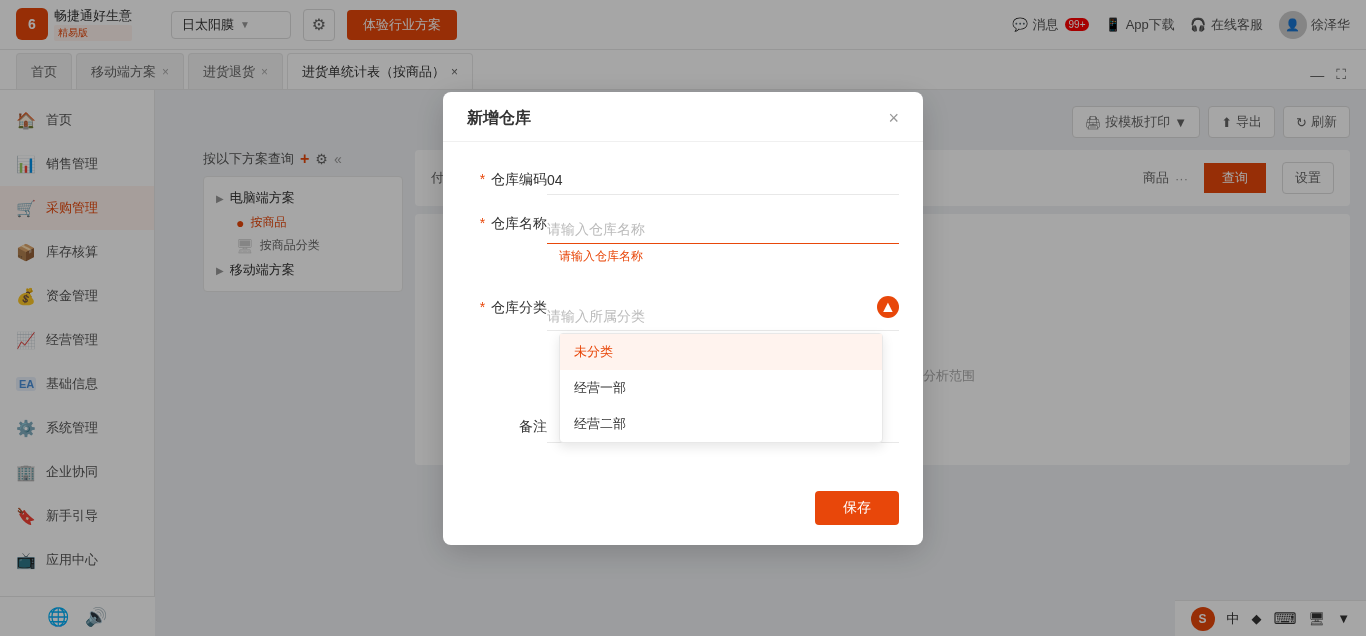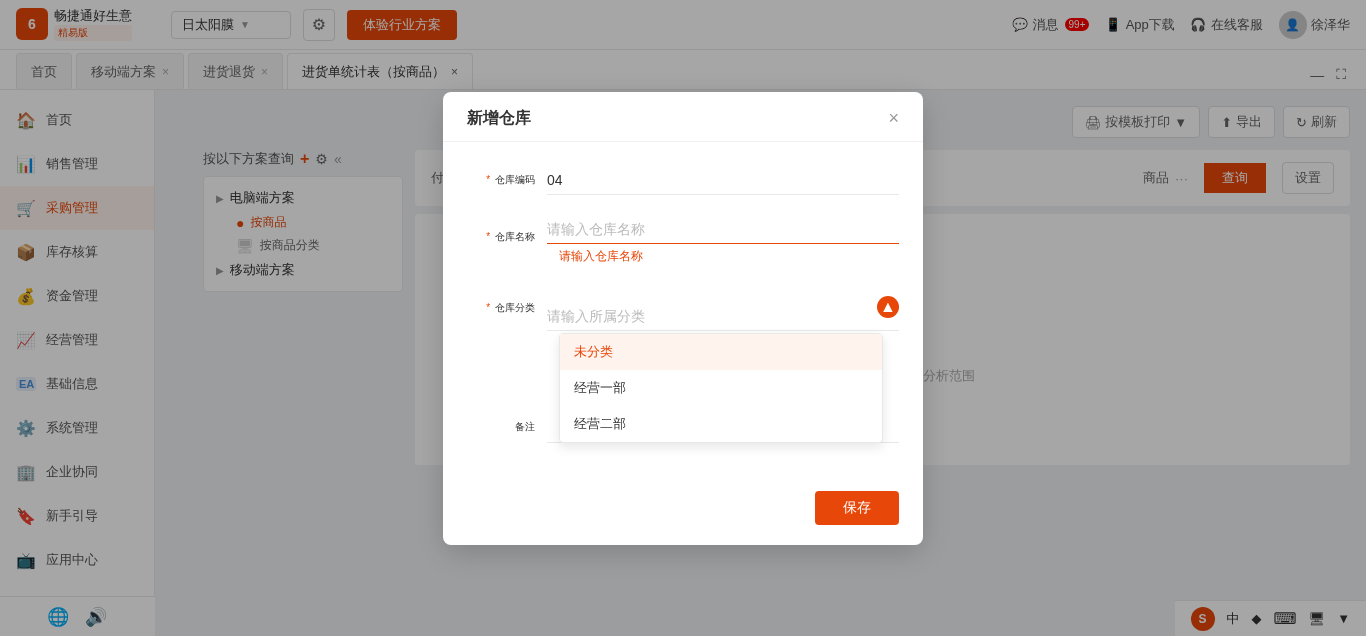--- a/index.html
+++ b/index.html
@@ -279,22 +279,21 @@
     .form-row {
       display: flex;
       align-items: center;
       margin-bottom: 20px;
       position: relative;
     }
     .form-label {
       width: 80px;
       text-align: right;
       color: #333;
-      font-size: 10px;
-      padding-right: 12px;
+      font-size: 14px;
       flex-shrink: 0;
     }
     .required-star { color: #e8470a; margin-right: 2px; }
     .form-input {
       flex: 1;
       border: none;
       border-bottom: 1px solid #e8e8e8;
       padding: 6px 0;
       font-size: 14px;
       outline: none;
@@ -595,21 +594,21 @@
 
       <div class="form-row">
         <span class="form-label">
           <span class="required-star">*</span>
           <span>仓库编码</span>
         </span>
         <input class="form-input" type="text" value="04" style="">
       </div>
 
       <div class="form-row" style="flex-direction:column;align-items:flex-start;">
-        <div style="display:flex;align-items:flex-end;width:100%;">
+        <div style="display:flex;align-items:flex-start;width:100%;">
           <span class="form-label">
             <span class="required-star">*</span>
             <span>仓库名称</span>
           </span>
           <input class="form-input error" type="text" placeholder="请输入仓库名称" style="">
         </div>
         <div style="margin-left:92px;color:#e8470a;font-size:12px;margin-top:4px;">请输入仓库名称</div>
       </div>
 
       <div class="form-row" style="position:relative;">

